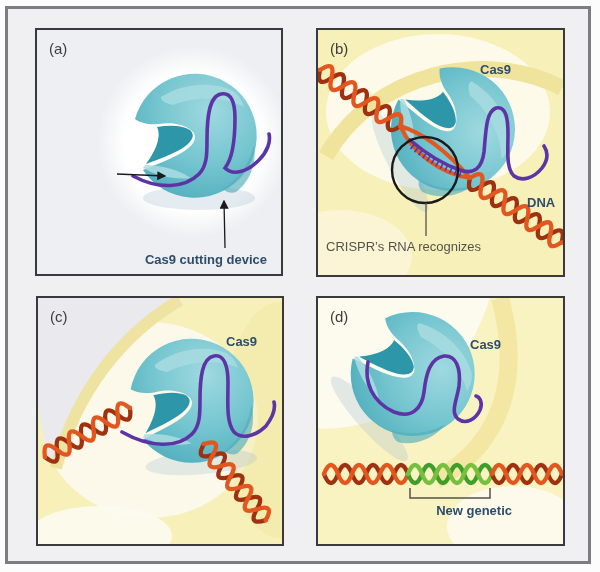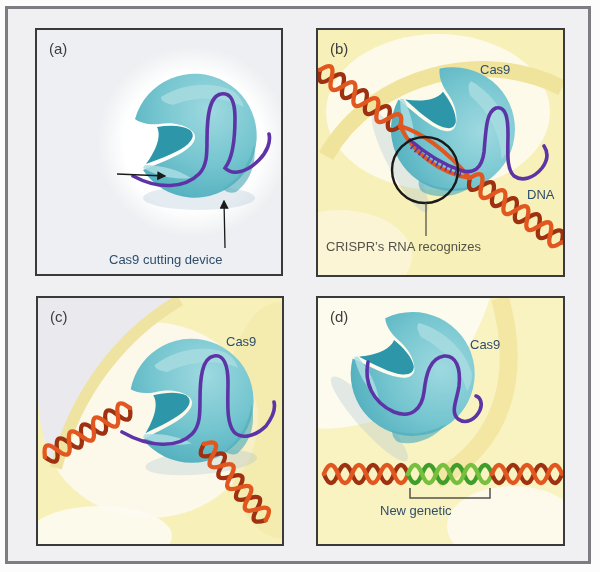--- a/index.html
+++ b/index.html
@@ -6,24 +6,24 @@
   #stage{position:relative;width:600px;height:572px;background:#fcfcfd;overflow:hidden;
          font-family:"Liberation Sans","DejaVu Sans",sans-serif;}
   #frame{position:absolute;left:5px;top:6px;width:586px;height:558px;
          border:3px solid #7c7c81;background:#f0f0f3;box-sizing:border-box;}
   .panel{position:absolute;border:2px solid #3a3a3c;box-sizing:border-box;overflow:hidden;}
   #panel-a{left:35px;top:28px;width:248px;height:248px;background:#edeff2;}
   #panel-b{left:316px;top:28px;width:249px;height:249px;background:#f7f0b8;}
   #panel-c{left:36px;top:296px;width:248px;height:250px;background:#f7f0b8;}
   #panel-d{left:316px;top:296px;width:249px;height:250px;background:#f9f3c2;}
   .panel svg{position:absolute;left:0;top:0;width:100%;height:100%;}
-  .lbl{position:absolute;color:#2e4d6b;font-size:13px;font-weight:400;line-height:17px;}
+  .lbl{position:absolute;color:#2e4d6b;font-size:13px;font-weight:700;line-height:17px;}
   .letter{position:absolute;left:12px;top:10px;color:#3d3d3d;font-size:15px;font-weight:500;}
   .caption{position:absolute;color:#54534a;font-size:13px;line-height:16.5px;font-weight:400;}
-  .center{text-align:left;}
+  .center{text-align:right;}
 </style>
 </head>
 <body>
 
 <div id="stage">
   <div id="frame"></div>
 
   <svg width="0" height="0" style="position:absolute" aria-hidden="true">
     <defs>
       <radialGradient id="gBody" cx="0.62" cy="0.30" r="0.80">
@@ -96,21 +96,21 @@
         </g>
       <path d="M82,96 C102,102 126,118 152,148" fill="none" stroke="#e2571f" stroke-width="4" stroke-linecap="round"></path>
       <path d="M82,96 C94,122 122,144 152,148" fill="none" stroke="#e2571f" stroke-width="4" stroke-linecap="round"></path>
       <path d="M94,116 C108,128 126,138 144,144" fill="none" stroke="#5d34a5" stroke-width="6.5" stroke-dasharray="1.6 3.4"></path>
       <path d="M92,110 C106,122 124,134 142,140 C156,145 164,138 166,122 C168,100 168,82 178,78 C188,76 190,88 190,104 C190,122 188,138 196,146 C204,152 216,148 224,138 C230,130 230,122 226,116" fill="none" stroke="#5d34a5" stroke-width="3.6" stroke-linecap="round"></path>
       <circle cx="107" cy="140" r="33" fill="none" stroke="#1a1a1a" stroke-width="2.4"></circle>
       <line x1="108" y1="173" x2="108" y2="206" stroke="#55544c" stroke-width="1.3"></line>
     </svg>
     <div class="letter">(b)</div>
     <div class="lbl" style="left:162px;top:31px;">Cas9</div>
-    <div class="lbl" style="left:209px;top:156px;">DNA</div>
+    <div class="lbl" style="left:209px;top:164px;">DNA</div>
     <div class="caption" style="left:8px;top:209px;width:220px;">
       <div>CRISPR’s RNA recognizes</div>
     </div>
   </div>
 
   <div class="panel" id="panel-c">
     <svg viewBox="0 0 244 246" preserveAspectRatio="none">
       <ellipse cx="112" cy="122" rx="108" ry="98" fill="#fcf9ec" opacity="0.95"></ellipse>
       <path d="M0,0 L140,0 C80,34 34,92 14,170 C6,140 0,120 0,100 Z" fill="#e9e9ee"></path>
       <path d="M142,2 C84,36 38,94 18,170" fill="none" stroke="#efe3a2" stroke-width="12"></path>
@@ -142,17 +142,17 @@
       <g transform="translate(90,176)">
           <use href="#helix3g"></use>
         </g>
       <g transform="translate(174,176)">
           <use href="#helix25"></use>
         </g>
       <path d="M92,190 L92,200 L172,200 L172,190" fill="none" stroke="#54534b" stroke-width="1.5"></path>
     </svg>
     <div class="letter">(d)</div>
     <div class="lbl" style="left:152px;top:38px;">Cas9</div>
-    <div class="lbl center" style="left:62px;top:204px;width:140px;">
+    <div class="lbl center" style="left:54px;top:204px;width:140px;">
       <div>New genetic</div>
     </div>
   </div>
 </div>
 
 </body></html>

